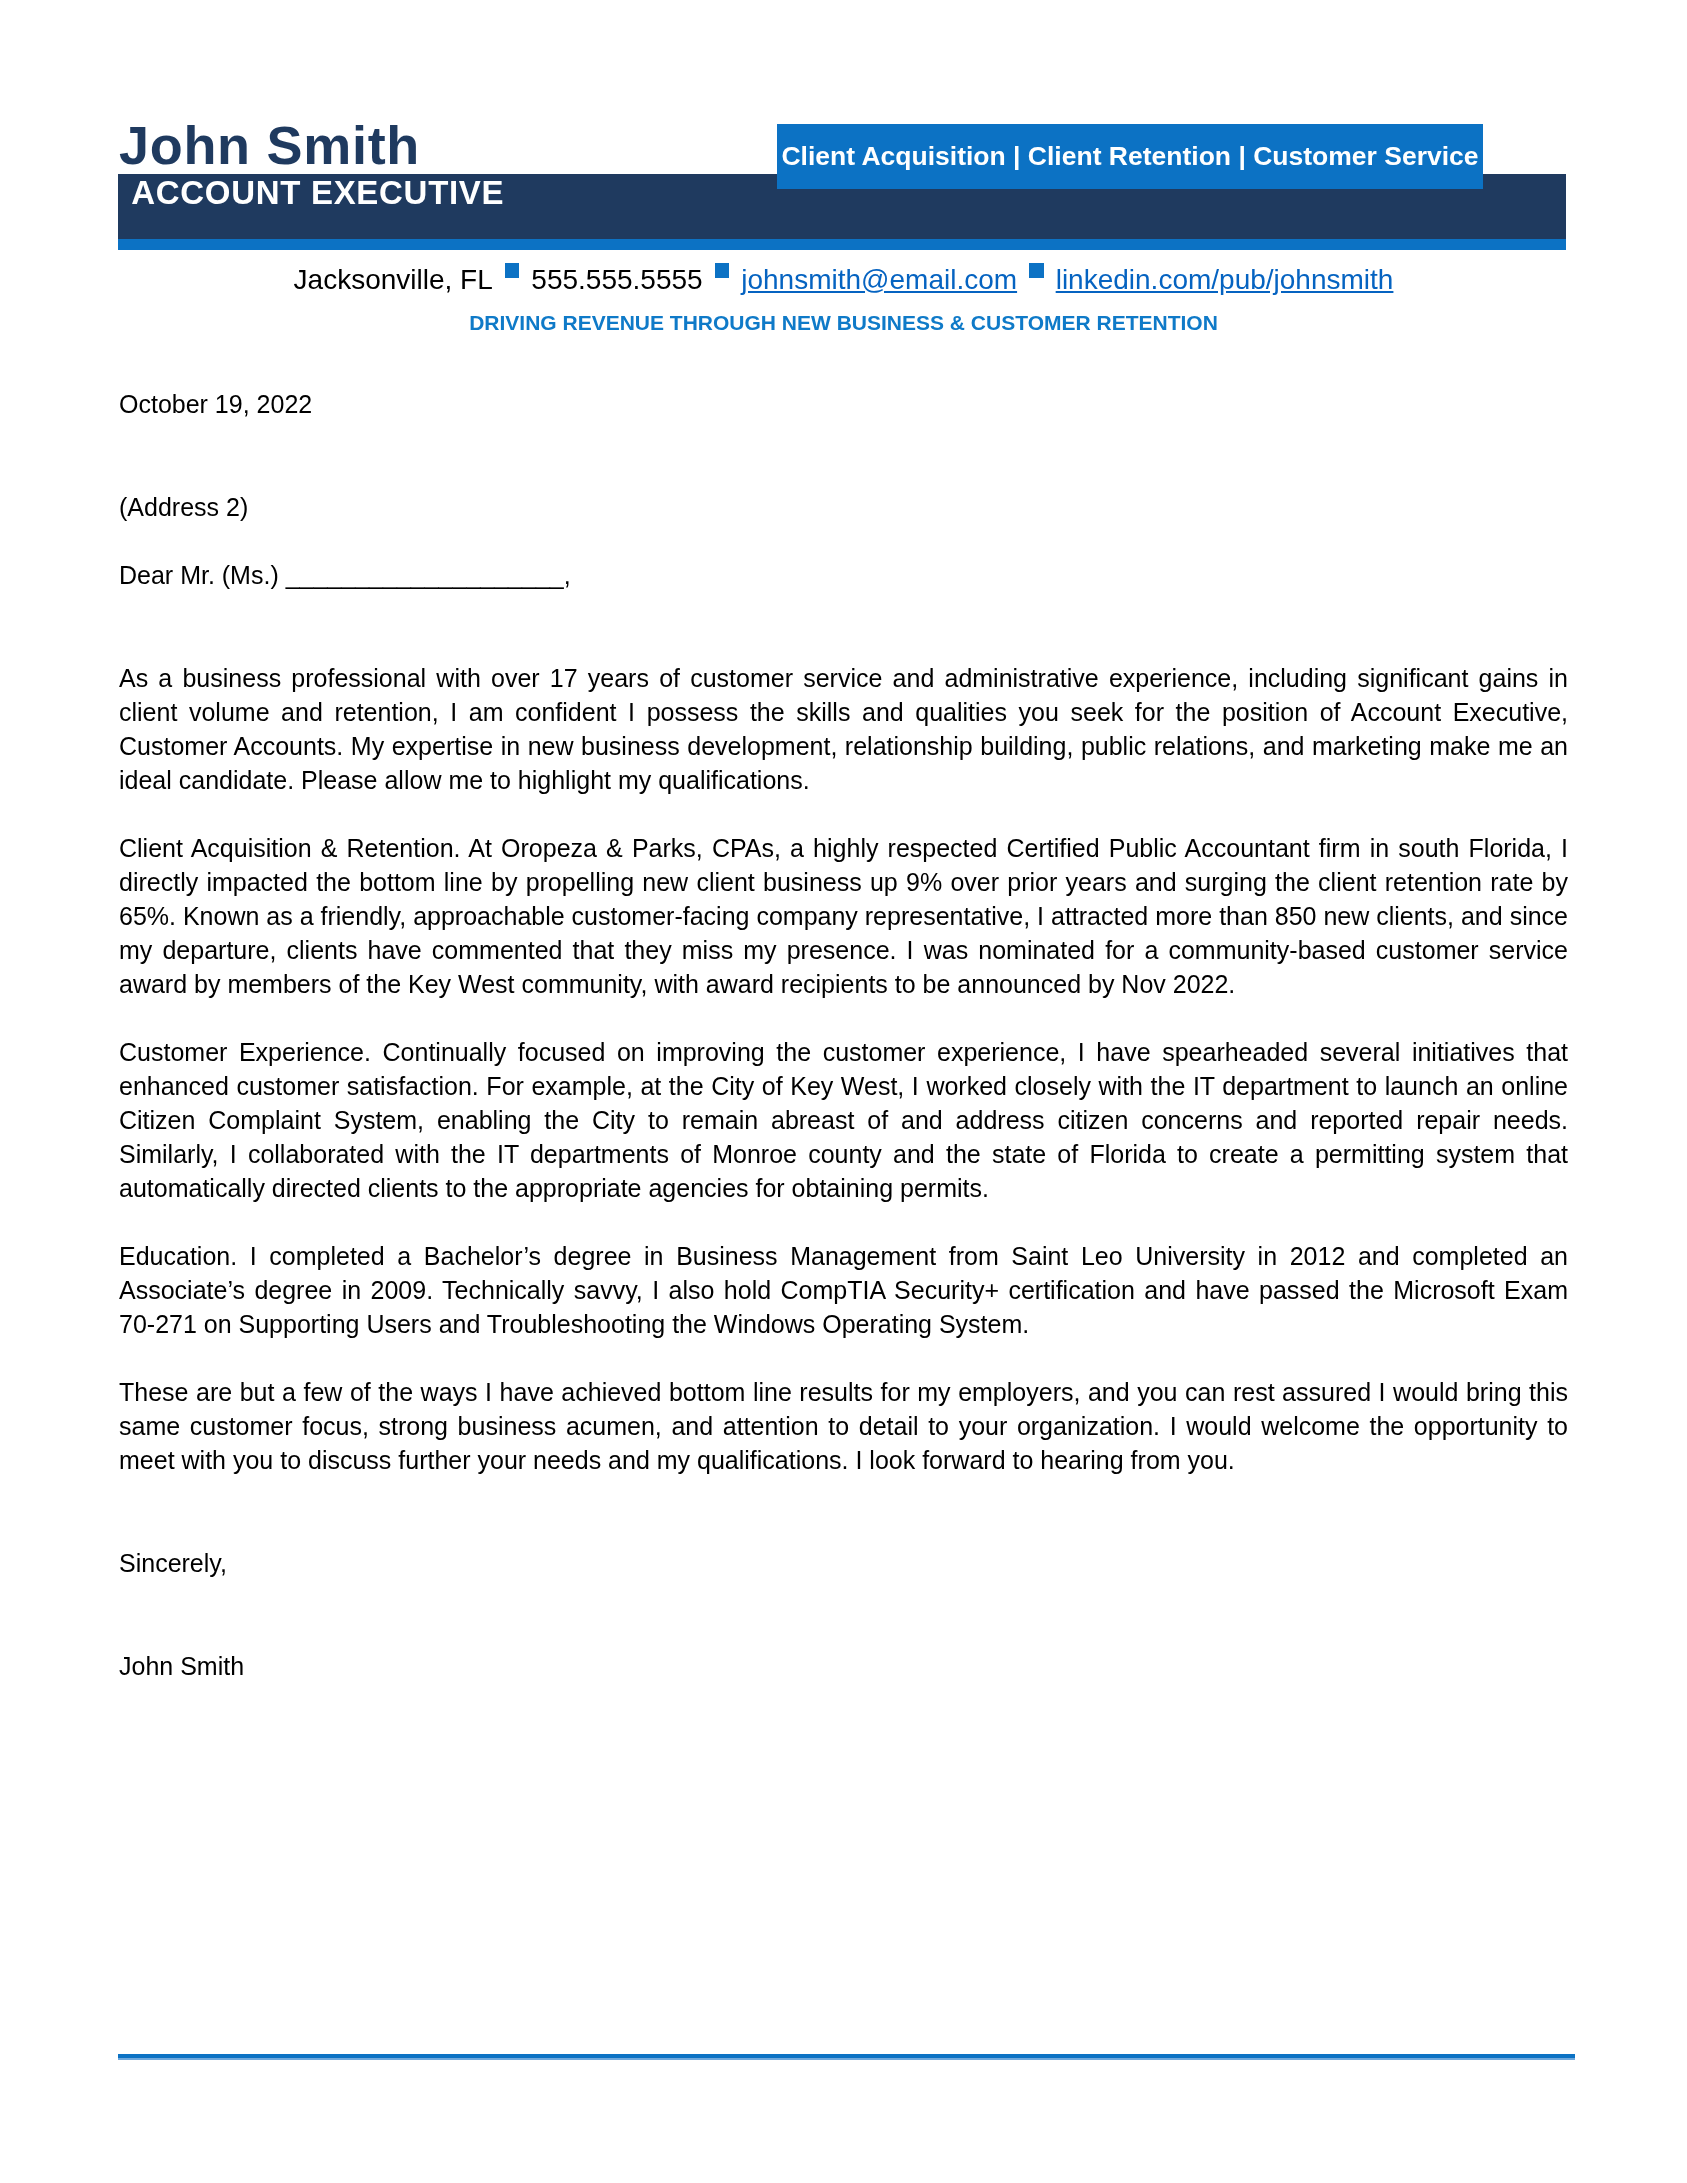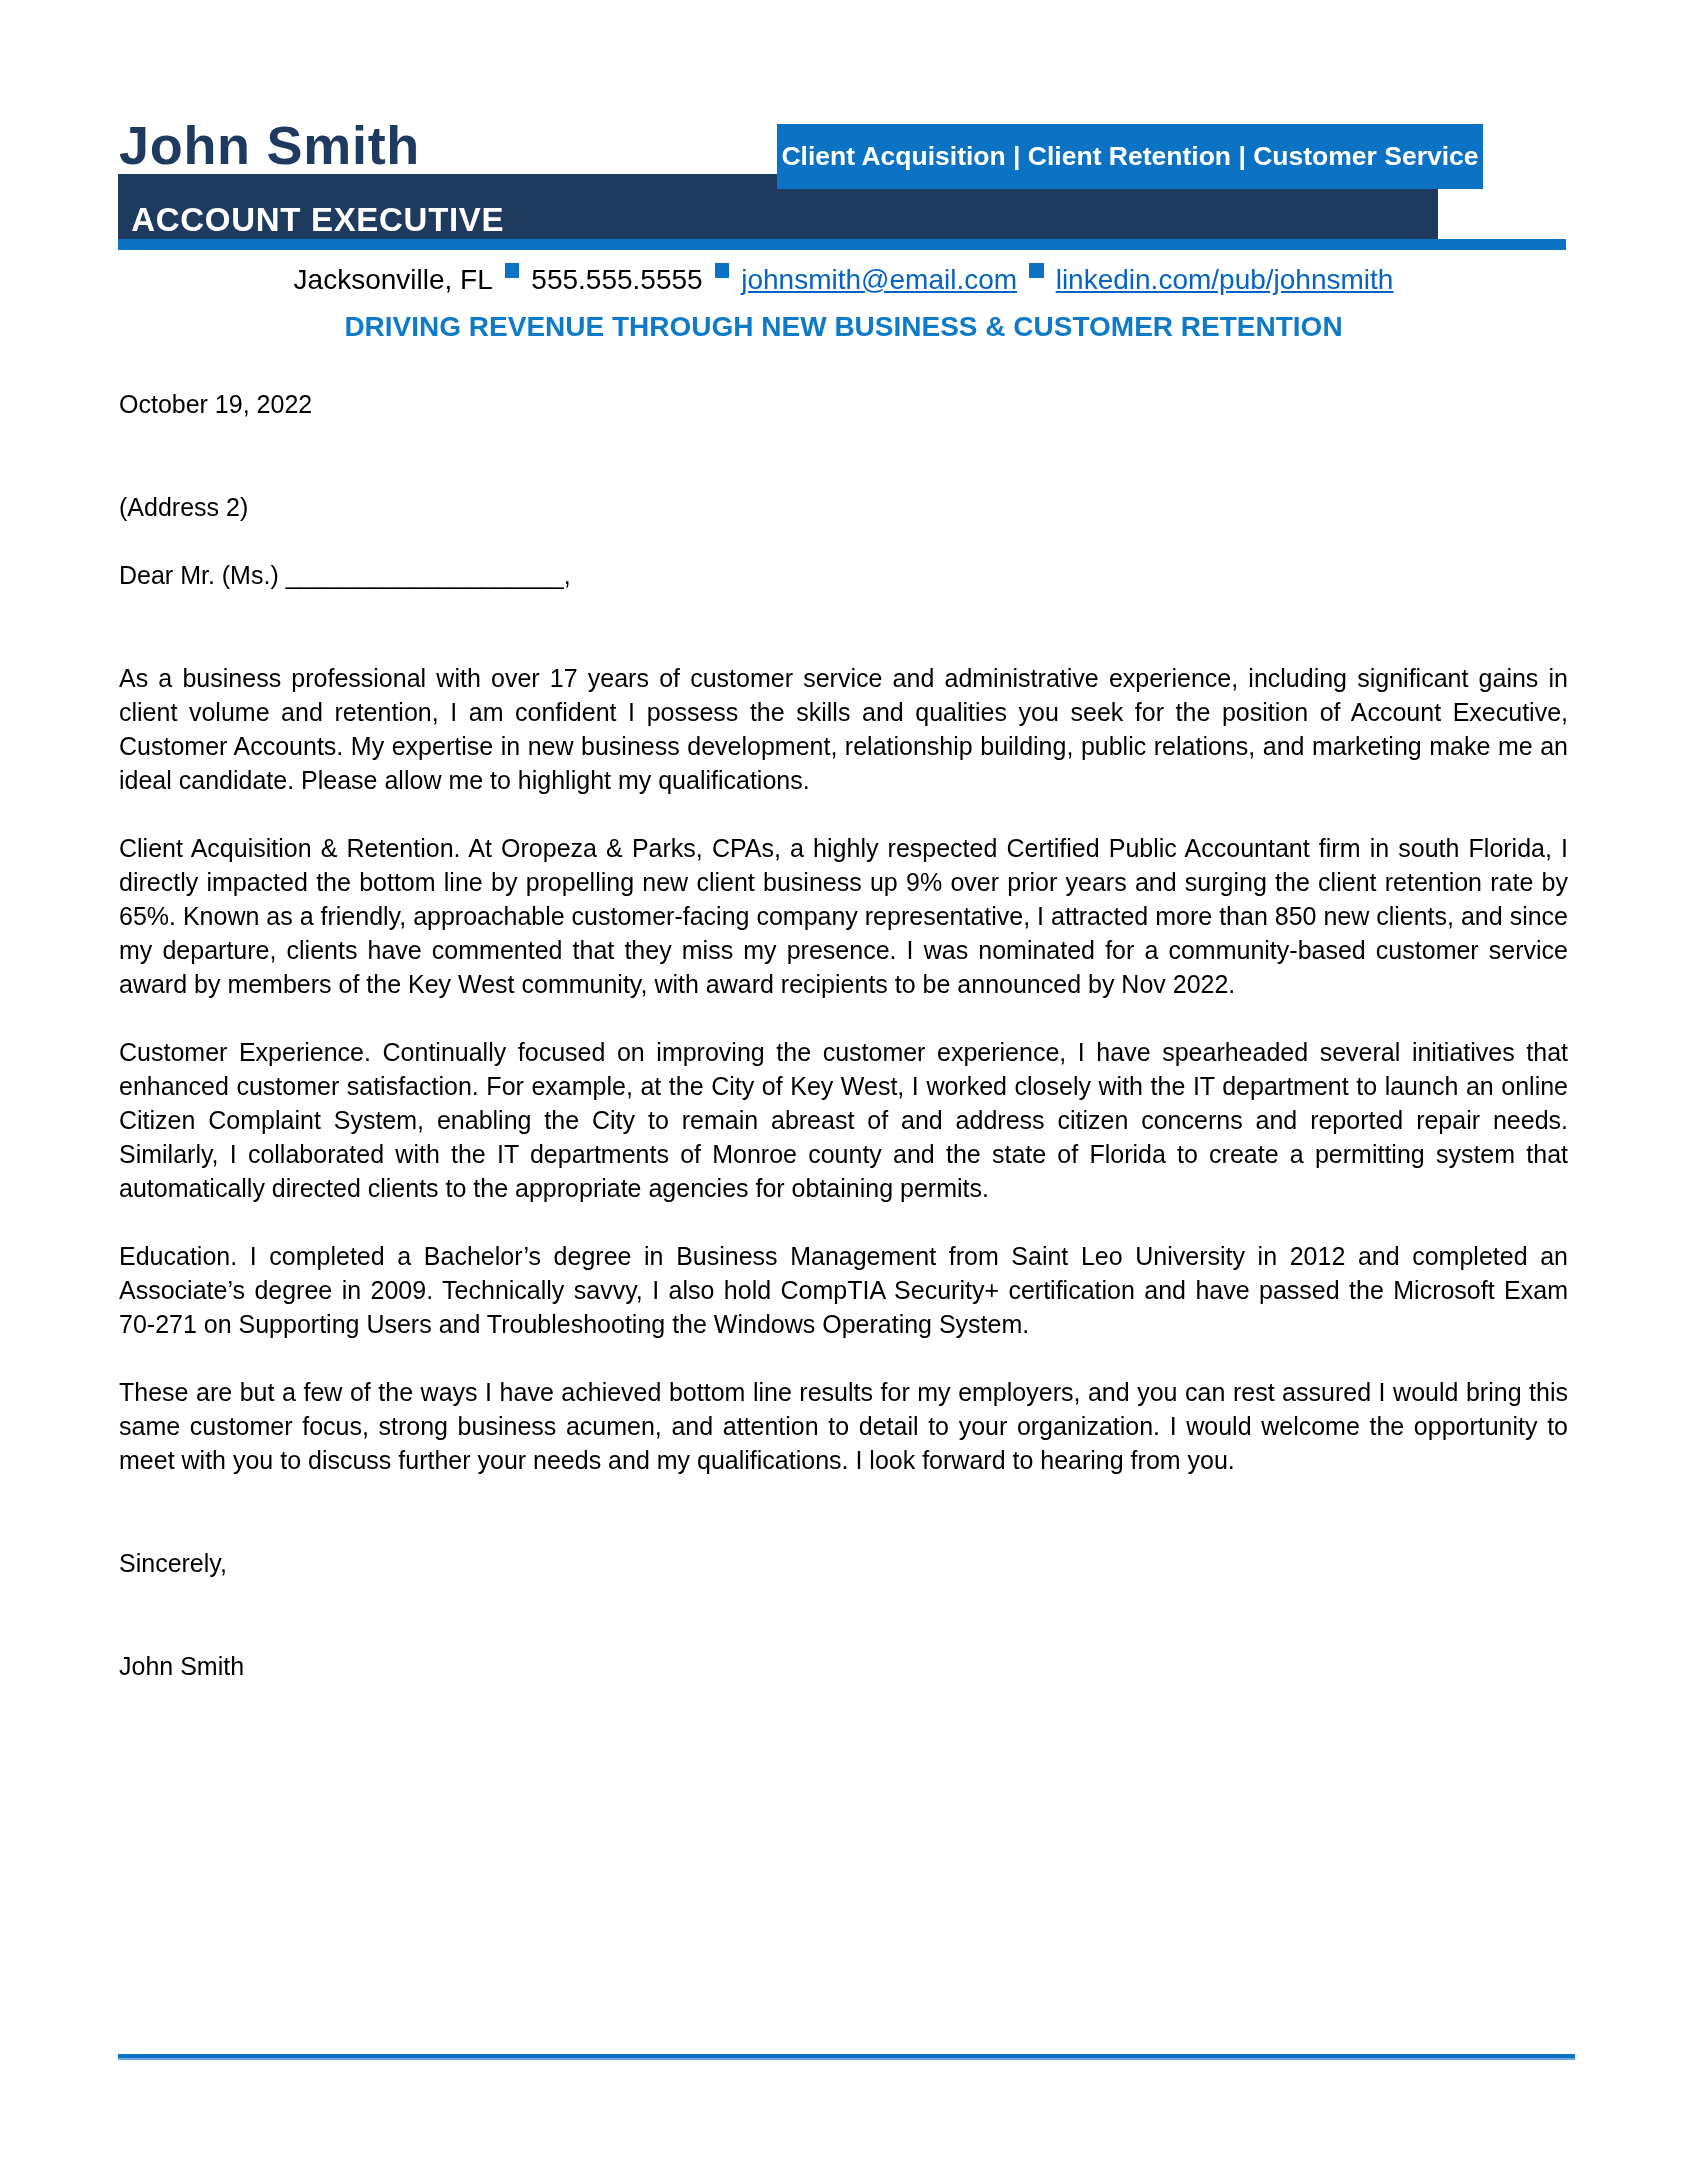--- a/index.html
+++ b/index.html
@@ -35,24 +35,24 @@
     background:var(--accent);
     color:#ffffff;
     display:flex; align-items:center; justify-content:center;
     font-size:26.5px; font-weight:bold;
     z-index:2;
     white-space:nowrap;
   }
   .role-banner{
     position:absolute;
     left:118px; top:174px;
-    width:1320px; height:65px;
+    width:1448px; height:65px;
     background:var(--navy);
     color:#ffffff;
-    display:flex; align-items:flex-end;
+    display:flex; align-items:flex-start;
     padding-left:13.2px;
     font-size:33px; font-weight:bold;
     letter-spacing:0.7px;
     z-index:1;
   }
   .role-strip{
     position:absolute;
     left:118px; top:239px;
     width:1448px; height:11.2px;
     background:var(--accent);
@@ -74,21 +74,21 @@
   }
   .link{
     color:var(--link);
     text-decoration:underline;
     cursor:pointer;
   }
   .headline{
     position:absolute;
     left:0; top:311px; width:1687px;
     text-align:center;
-    font-size:28px; font-weight:bold;
+    font-size:21px; font-weight:bold;
     color:var(--headline);
   }
   .body{
     position:absolute;
     left:119px; top:387px;
     width:1449px;
     font-size:25px; line-height:34px;
     color:#000000;
   }
   .recipient{ margin-top:69px; }

